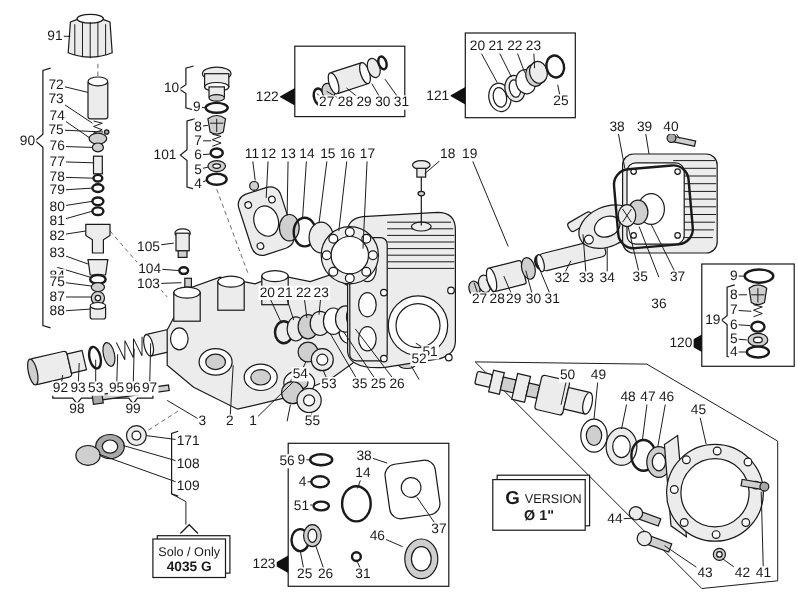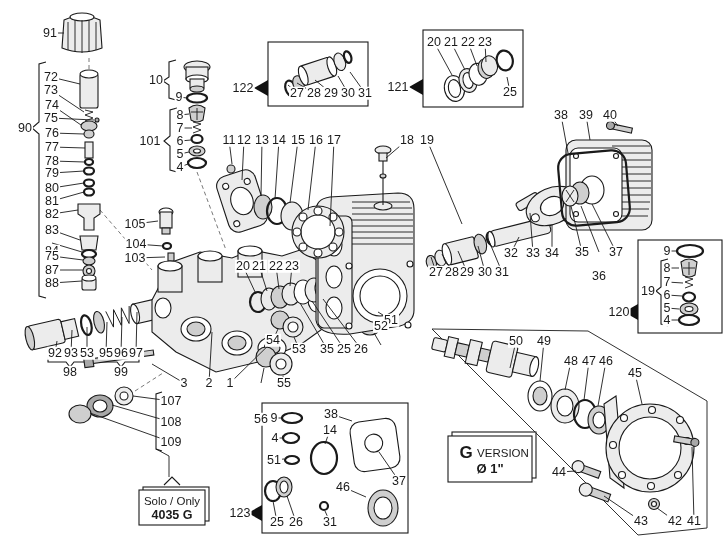--- a/index.html
+++ b/index.html
@@ -531,21 +531,21 @@
       <span class="callout" style="left: 71px; top: 353px;">93</span>
       <span class="callout" style="left: 87px; top: 353px;">53</span>
       <span class="callout" style="left: 106px; top: 353px;">95</span>
       <span class="callout" style="left: 121px; top: 353px;">96</span>
       <span class="callout" style="left: 136px; top: 353px;">97</span>
       <span class="callout" style="left: 70px; top: 372px;">98</span>
       <span class="callout" style="left: 121px; top: 372px;">99</span>
       <span class="callout" style="left: 184px; top: 383px;">3</span>
       <span class="callout" style="left: 209px; top: 383px;">2</span>
       <span class="callout" style="left: 230px; top: 383px;">1</span>
-      <span class="callout" style="left: 171px; top: 401px;">107</span>
+      <span class="callout" style="left: 171px; top: 401px;">171</span>
       <span class="callout" style="left: 171px; top: 422px;">108</span>
       <span class="callout" style="left: 171px; top: 442px;">109</span>
       <span class="callout" style="left: 261px; top: 383px; margin-top: 36px;">56</span>
       <span class="callout" style="left: 284px; top: 383px;">55</span>
       <span class="callout" style="left: 273px; top: 340px;">54</span>
       <span class="callout" style="left: 299px; top: 349px;">53</span>
       <span class="callout" style="left: 327px; top: 349px;">35</span>
       <span class="callout" style="left: 344px; top: 349px;">25</span>
       <span class="callout" style="left: 361px; top: 349px;">26</span>
       <span class="callout" style="left: 391px; top: 320px;">51</span>

